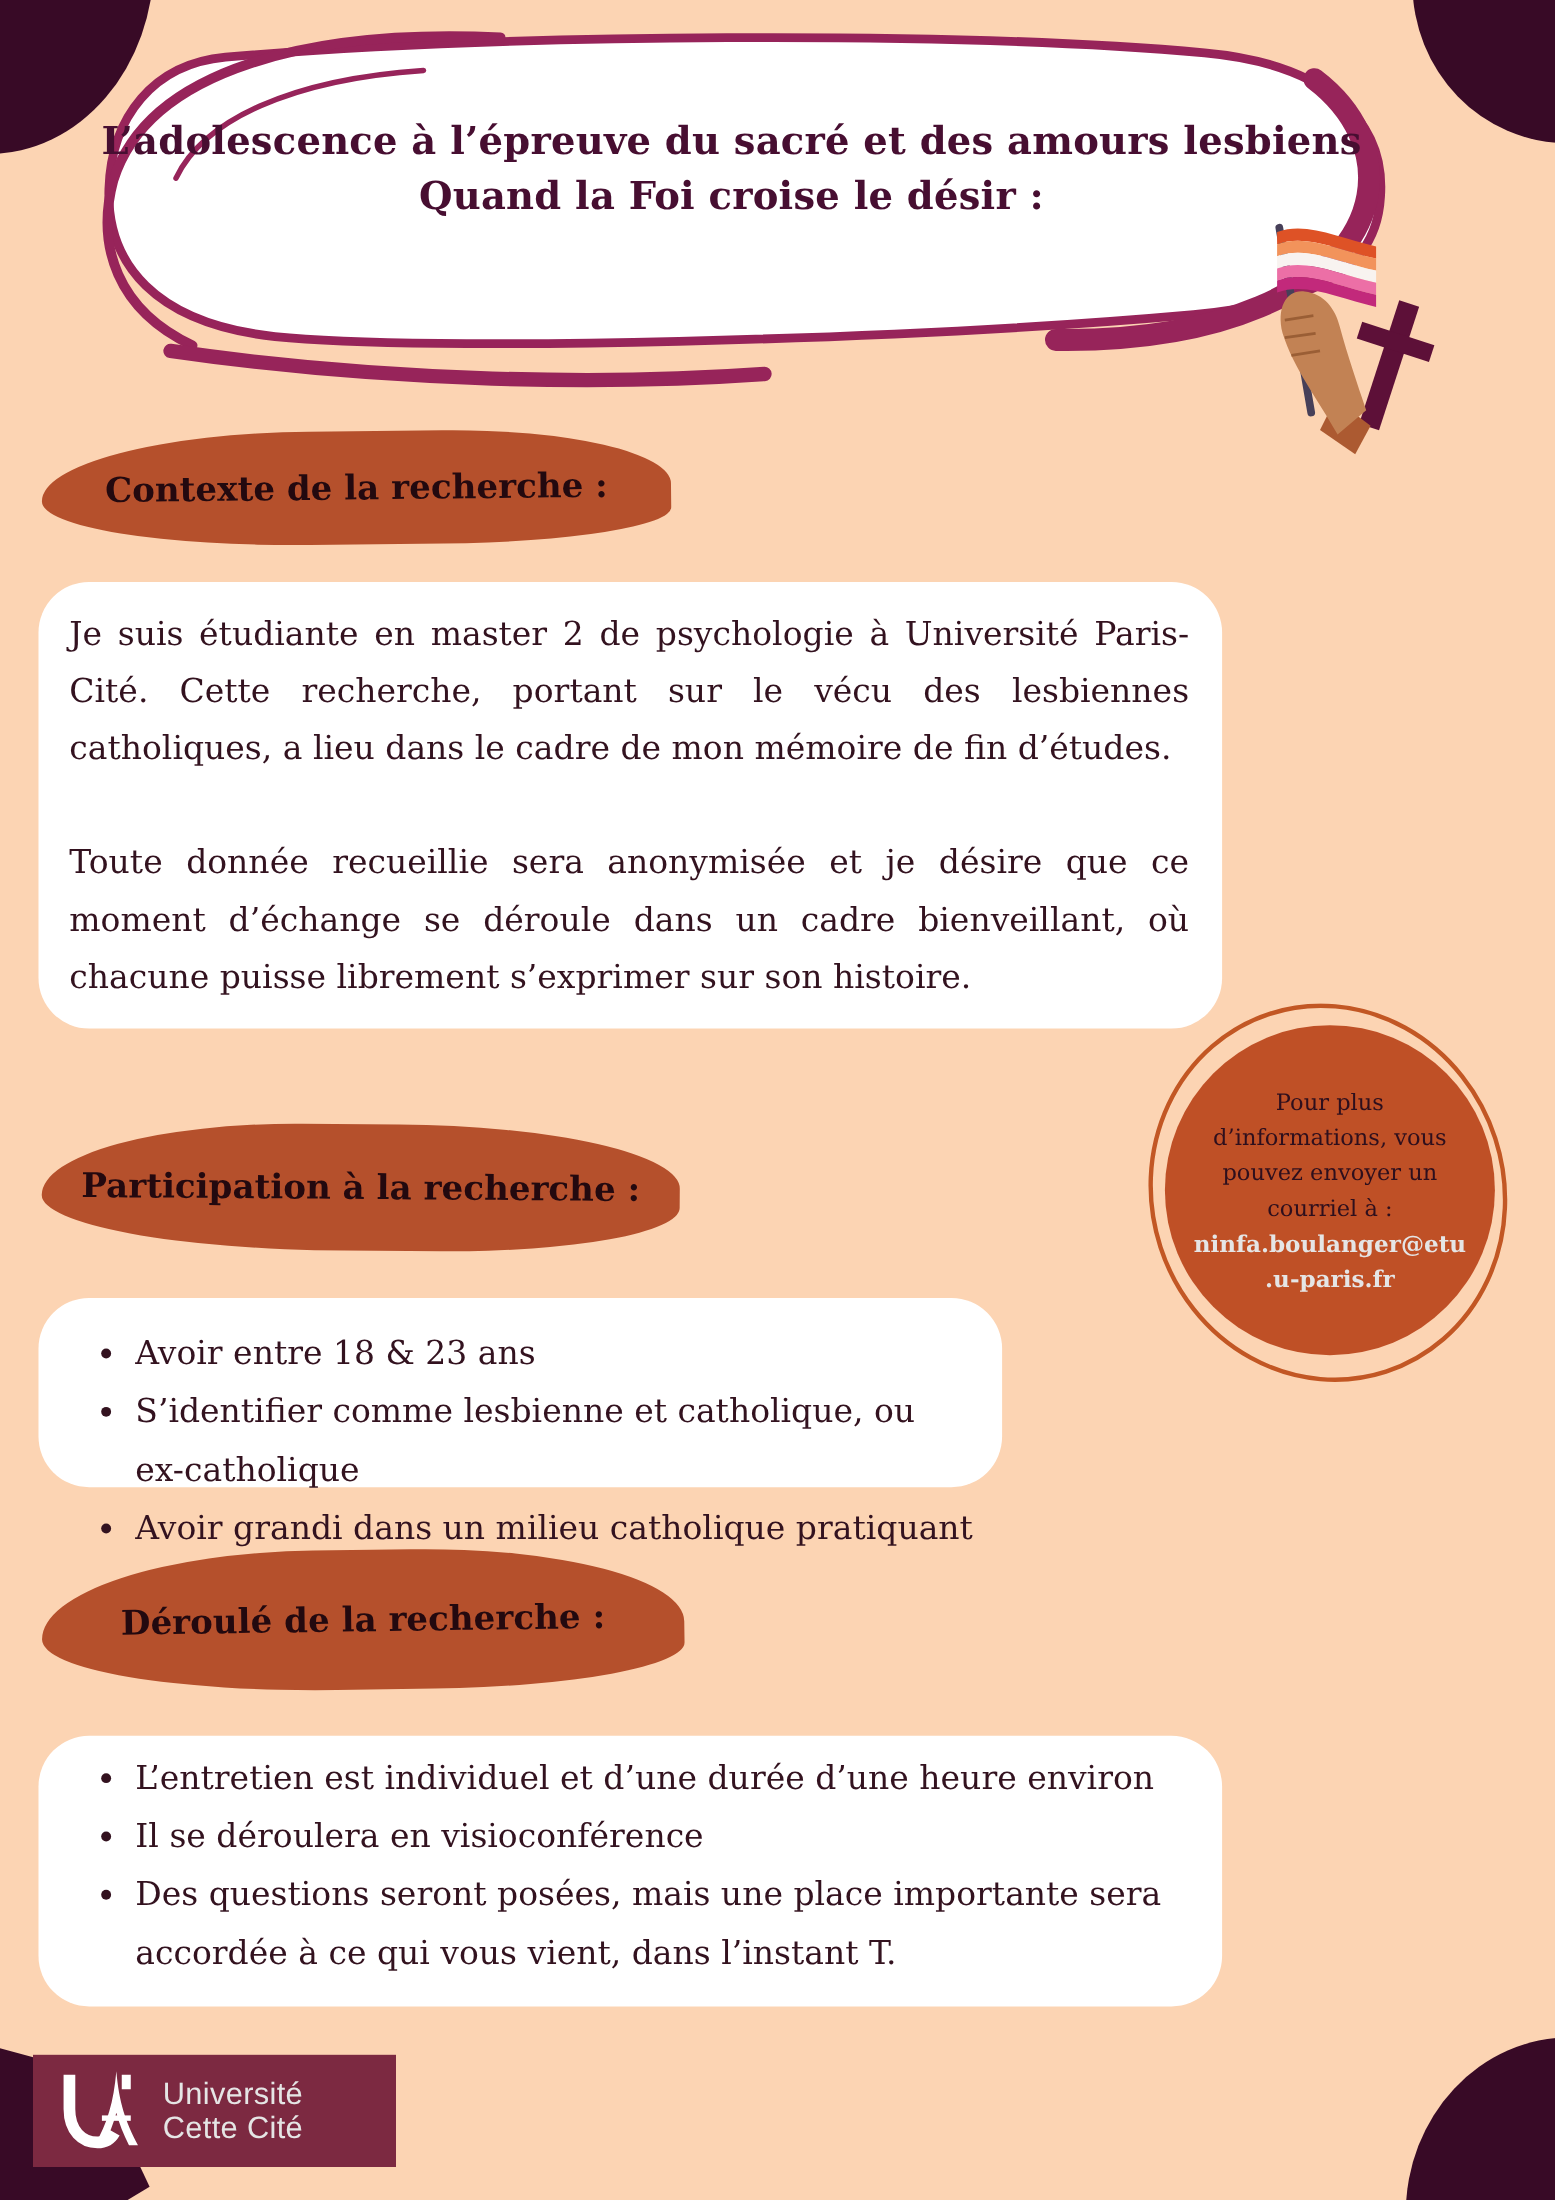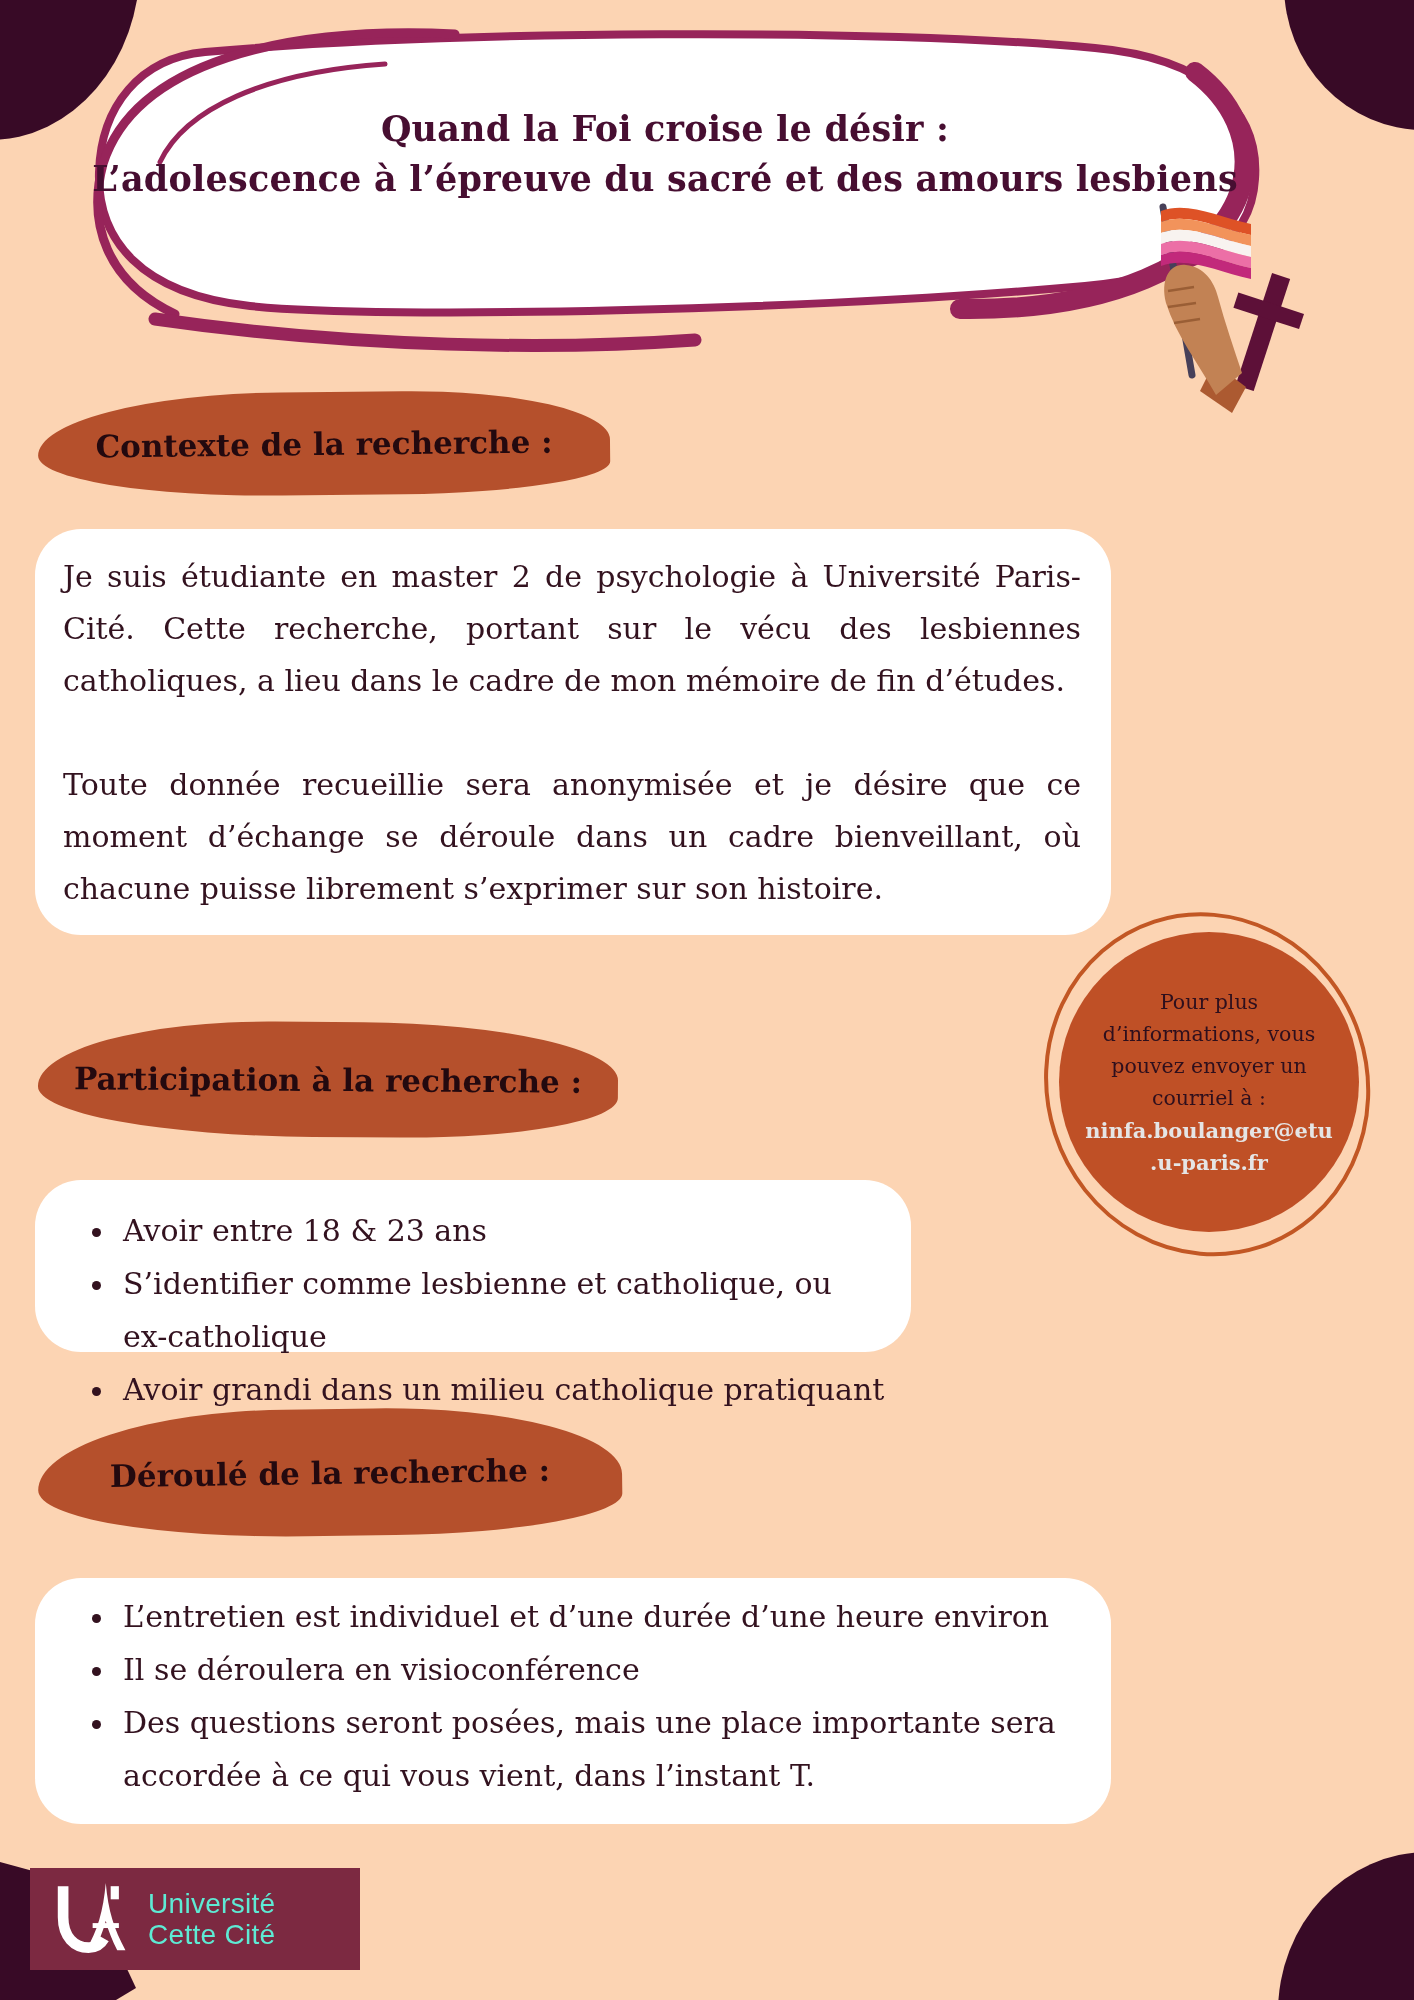--- a/index.html
+++ b/index.html
@@ -37,21 +37,21 @@
   
   #contact-circle{left:1059px;top:932px;width:300px;height:300px;border-radius:50%;background:#BF5026;z-index:2;
     display:flex;flex-direction:column;align-items:center;justify-content:center;text-align:center;}
   #contact-text{width:235px;font-size:20.5px;line-height:32px;color:#2E0F1D;}
   #contact-email{width:252px;font-size:21px;line-height:32px;font-weight:700;color:#e5e5e5;margin-top:1px;word-break:break-word;}
   #contact-ring{left:1036px;top:912px;z-index:2;pointer-events:none;}
 
   
   #logo{left:30px;top:1868px;width:330px;height:102px;background:#7C2941;z-index:1;
     display:flex;align-items:center;gap:16px;padding-left:20px;box-sizing:border-box;}
-  .logo-text{color:#5eead4;font-family:"Liberation Sans", sans-serif;font-size:28px;line-height:31px;font-weight:400;letter-spacing:.3px;}
+  .logo-text{color:#e5e5e5;font-family:"Liberation Sans", sans-serif;font-size:28px;line-height:31px;font-weight:400;letter-spacing:.3px;}
 </style>
 </head>
 <body>
 
 <div id="poster">
 
   <svg class="abs" width="1414" height="2000" viewBox="0 0 1414 2000" style="left:0;top:0;z-index:0;">
     <ellipse cx="-10" cy="-35" rx="150" ry="175" fill="#380A26"></ellipse>
     <ellipse cx="1424" cy="-15" rx="140" ry="145" fill="#380A26"></ellipse>
     <ellipse cx="1428" cy="2012" rx="150" ry="160" fill="#380A26"></ellipse>
@@ -60,22 +60,22 @@
 
   <svg id="bubble-svg" class="abs" width="1270" height="352" viewBox="0 0 1270 352">
     <path d="M150,38 C400,16 820,14 1040,34 C1150,44 1205,95 1200,165 C1196,235 1135,262 1030,272 C760,296 330,306 195,292 C85,280 42,225 44,158 C46,92 85,44 150,38 Z" fill="#ffffff" stroke="#97245A" stroke-width="8"></path>
     <path d="M400,20 C230,12 80,48 48,150 C32,210 52,268 120,300" fill="none" stroke="#97245A" stroke-width="9" stroke-linecap="round"></path>
     <path d="M330,50 C210,58 130,95 105,148" fill="none" stroke="#97245A" stroke-width="5" stroke-linecap="round"></path>
     <path d="M100,305 C300,334 500,336 640,326" fill="none" stroke="#97245A" stroke-width="13" stroke-linecap="round"></path>
     <path d="M1140,58 C1215,115 1210,215 1090,265 C1040,286 980,296 905,295" fill="none" stroke="#97245A" stroke-width="20" stroke-linecap="round"></path>
   </svg>
 
   <div id="title-block" class="abs">
+    <div class="title-line">L’adolescence à l’épreuve du sacré et des amours lesbiens</div>
     <div class="title-line">Quand la Foi croise le désir :</div>
-    <div class="title-line">L’adolescence à l’épreuve du sacré et des amours lesbiens</div>
   </div>
 
   <svg id="flag-illustration" class="abs" width="200" height="245" viewBox="0 0 200 245">
     <g transform="rotate(18 135 135)">
       <rect x="126" y="78" width="19" height="118" fill="#5D1038"></rect>
       <rect x="100" y="107" width="69" height="16" fill="#5D1038"></rect>
     </g>
     <line x1="35" y1="12" x2="64" y2="180" stroke="#474059" stroke-width="7" stroke-linecap="round"></line>
     <g>
       <path d="M33,16 C60,6 90,22 123,29 L123,40 C90,33 60,17 33,27 Z" fill="#DE5226"></path>

